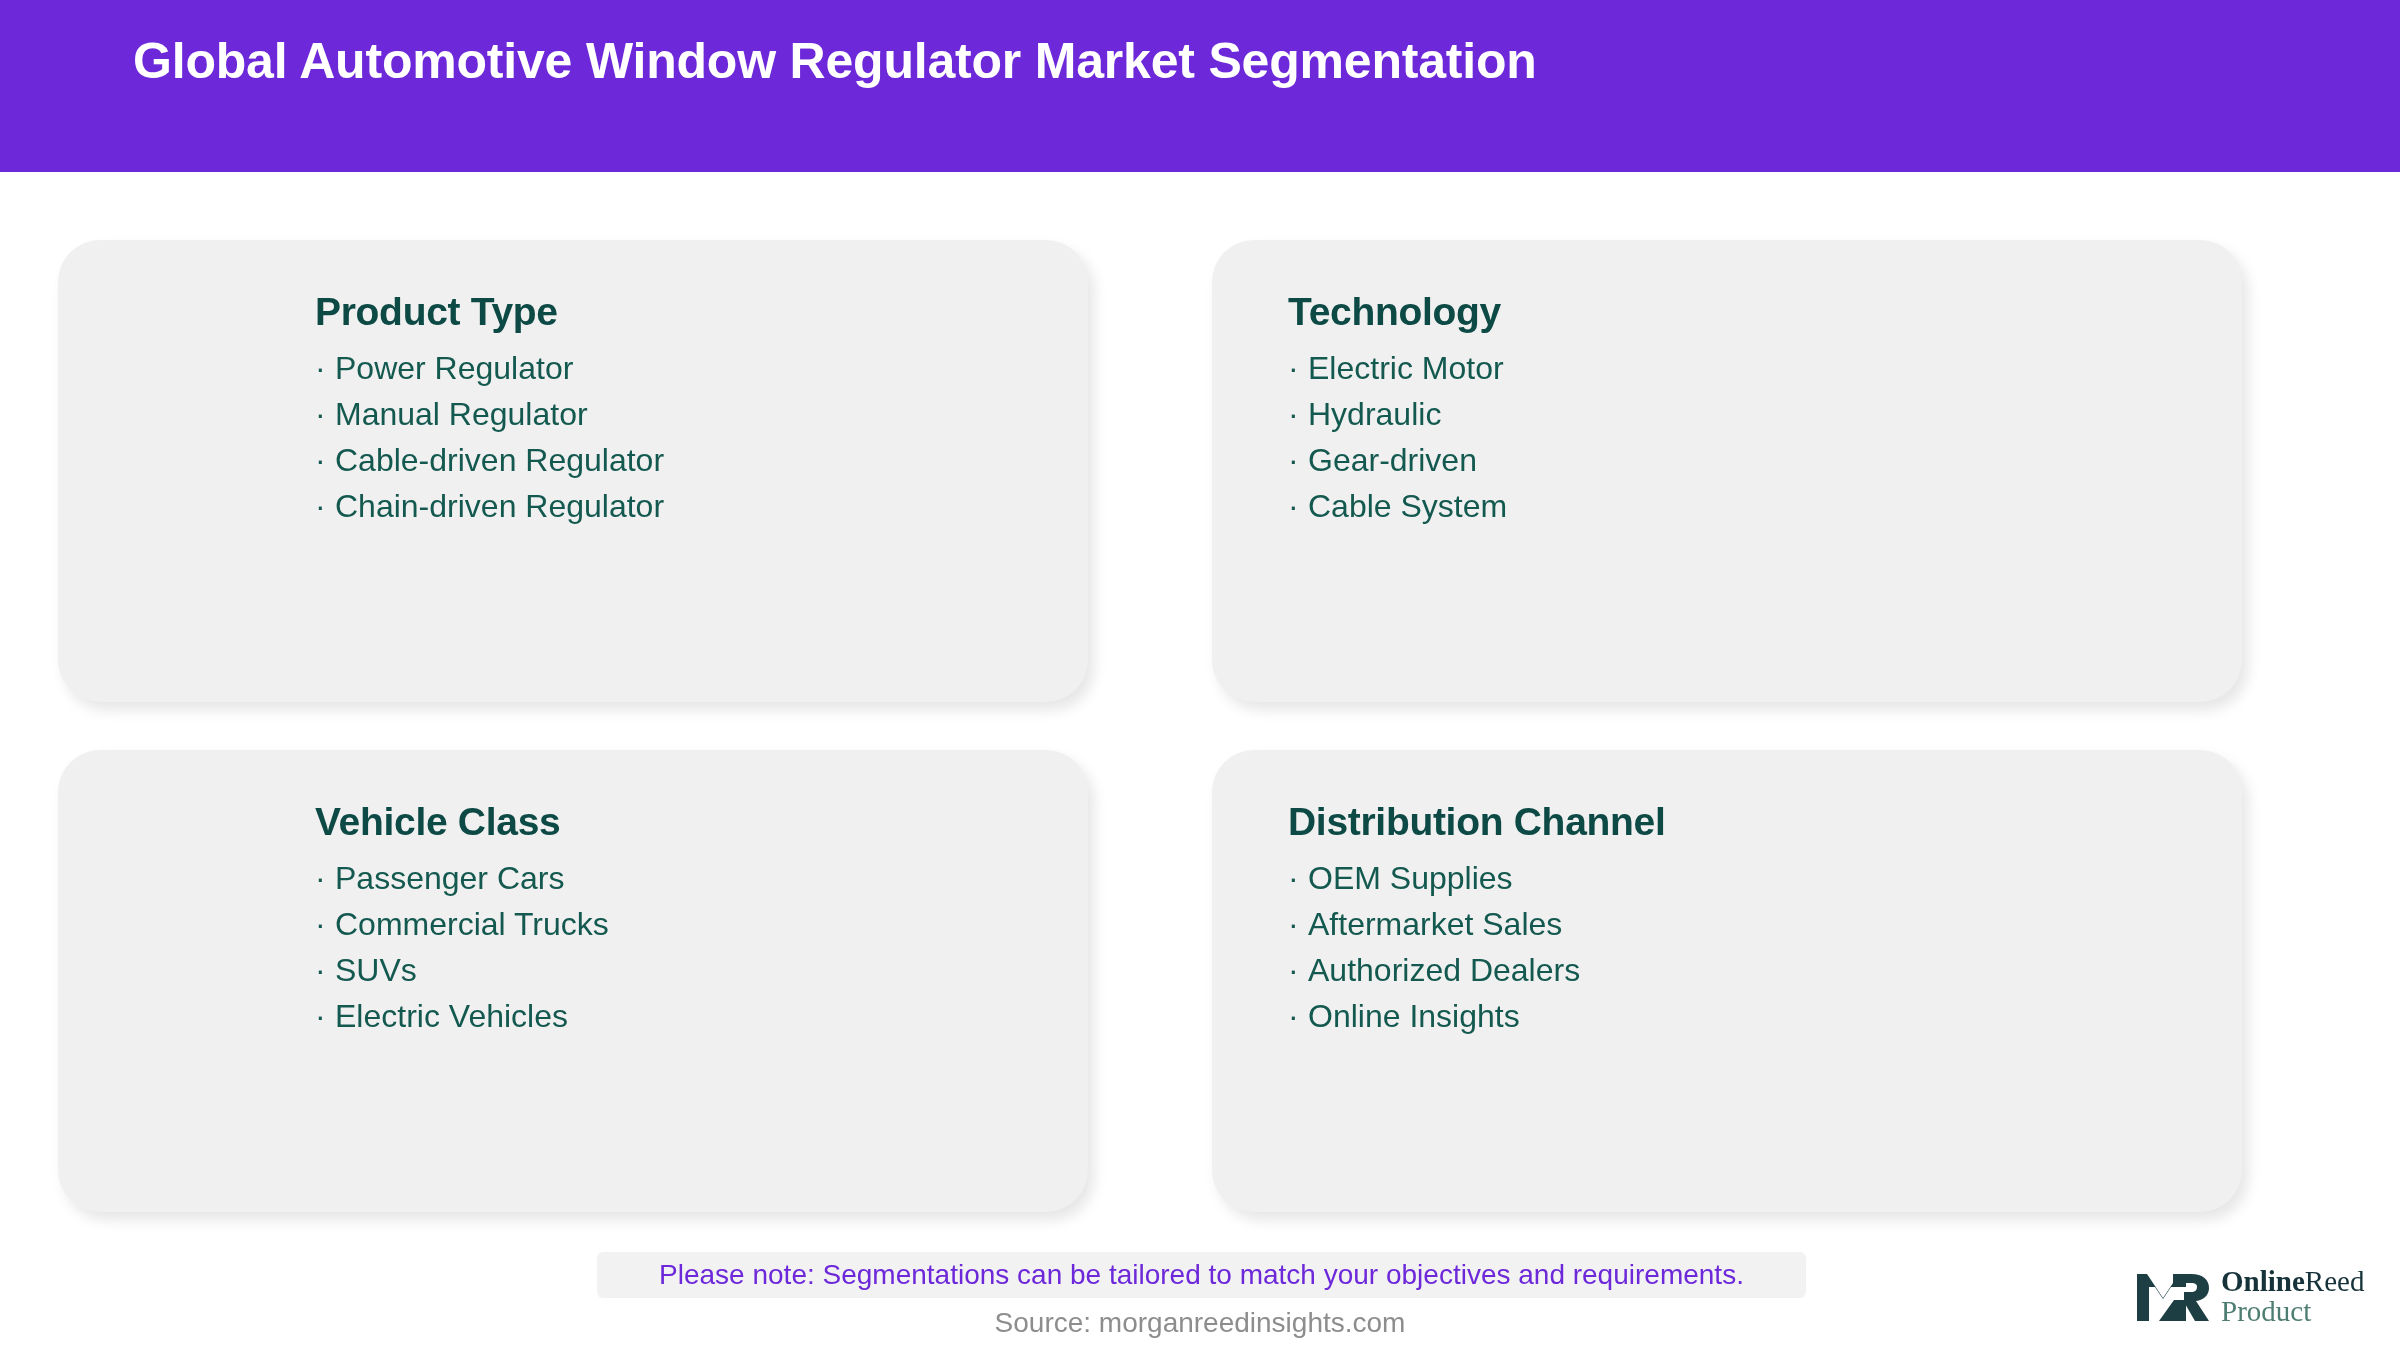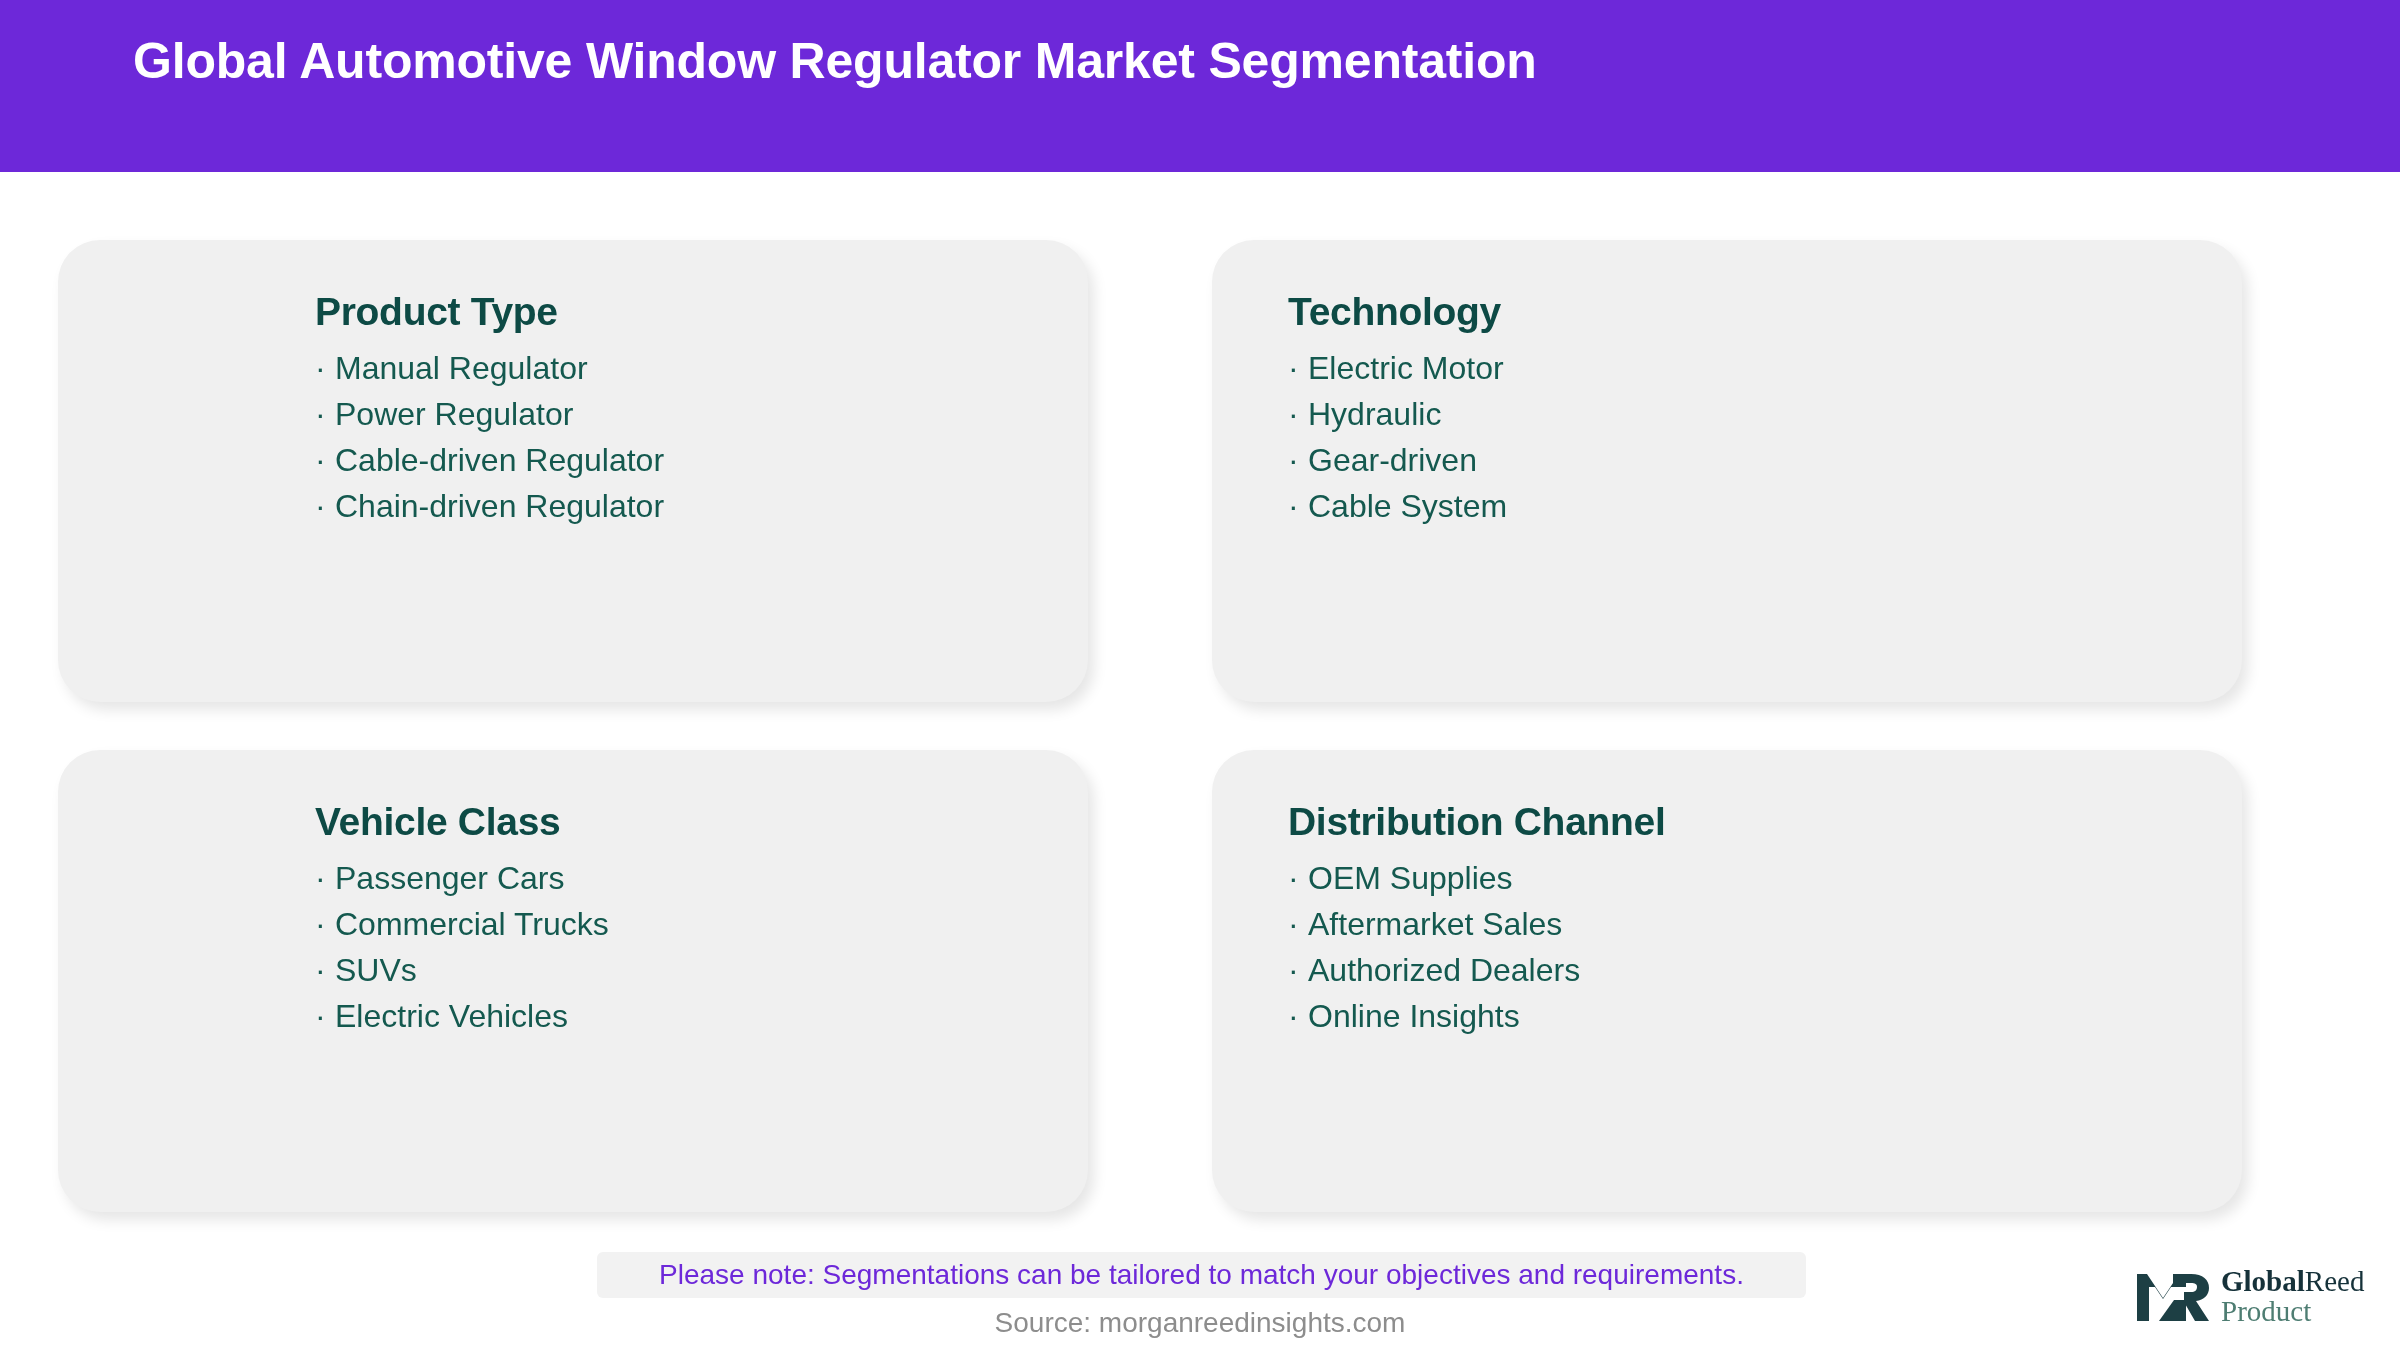--- a/index.html
+++ b/index.html
@@ -153,22 +153,22 @@
 <div class="header-bar">
   <div class="header-title">Global Automotive Window Regulator Market Segmentation</div>
 </div>
 
 <div class="cards-area">
 
   <div class="card card-tl">
     <div class="card-inner-tl">
       <div class="card-title">Product Type</div>
       <ul class="card-list">
+        <li><span class="bullet">·</span><span>Power Regulator</span></li>
         <li><span class="bullet">·</span><span>Manual Regulator</span></li>
-        <li><span class="bullet">·</span><span>Power Regulator</span></li>
         <li><span class="bullet">·</span><span>Cable-driven Regulator</span></li>
         <li><span class="bullet">·</span><span>Chain-driven Regulator</span></li>
       </ul>
     </div>
   </div>
 
   <div class="card card-tr">
     <div class="card-inner-tr">
       <div class="card-title">Technology</div>
       <ul class="card-list">
@@ -213,16 +213,16 @@
   <div class="source-text">Source: morganreedinsights.com</div>
 </div>
 
 <div class="logo">
   <svg class="logo-mark" viewBox="0 0 78 56">
     <path d="M4 52 L4 5 L14 5 L30 29 L46 5 L53 5 L53 18 L38 18 L30 30 L22 18 L16 18 L16 52 Z" fill="#1d3f44"></path>
     <path d="M38 52 L26 52 L41 31 L53 31 L53 52 Z" fill="#1d3f44"></path>
     <path d="M40 5 L58 5 C70 5 76 11 76 19 C76 26 71 31 63 32 L76 52 L62 52 L51 33 L51 23 L58 23 C62 23 64 21 64 18 C64 15 62 14 58 14 L40 14 Z" fill="#1d3f44"></path>
   </svg>
   <div class="logo-words">
-    <div class="logo-line1"><span class="logo-morgan">Global</span><span class="logo-reed">Reed</span></div>
+    <div class="logo-line1"><span class="logo-morgan">Online</span><span class="logo-reed">Reed</span></div>
     <div class="logo-line2">Product</div>
   </div>
 </div>
 
 </body></html>

